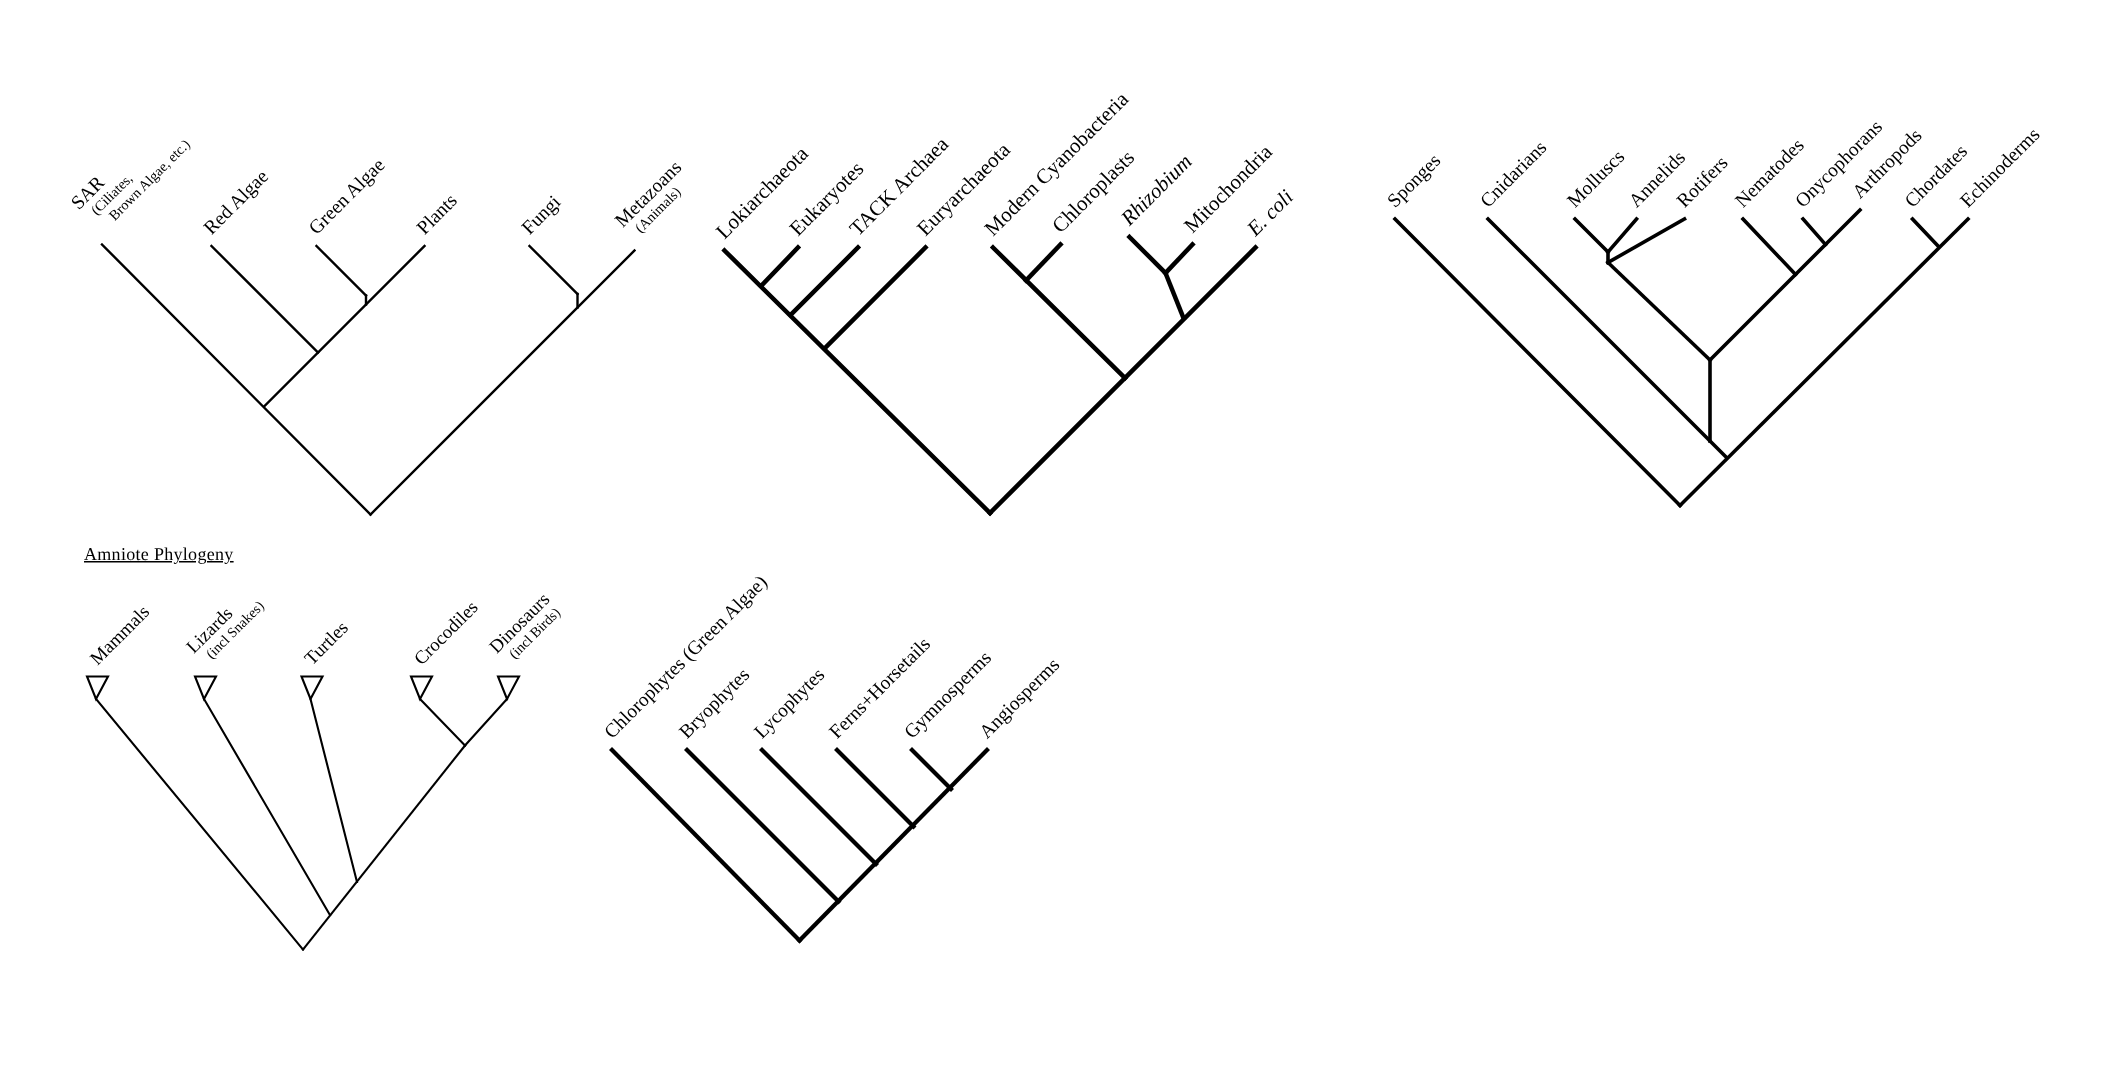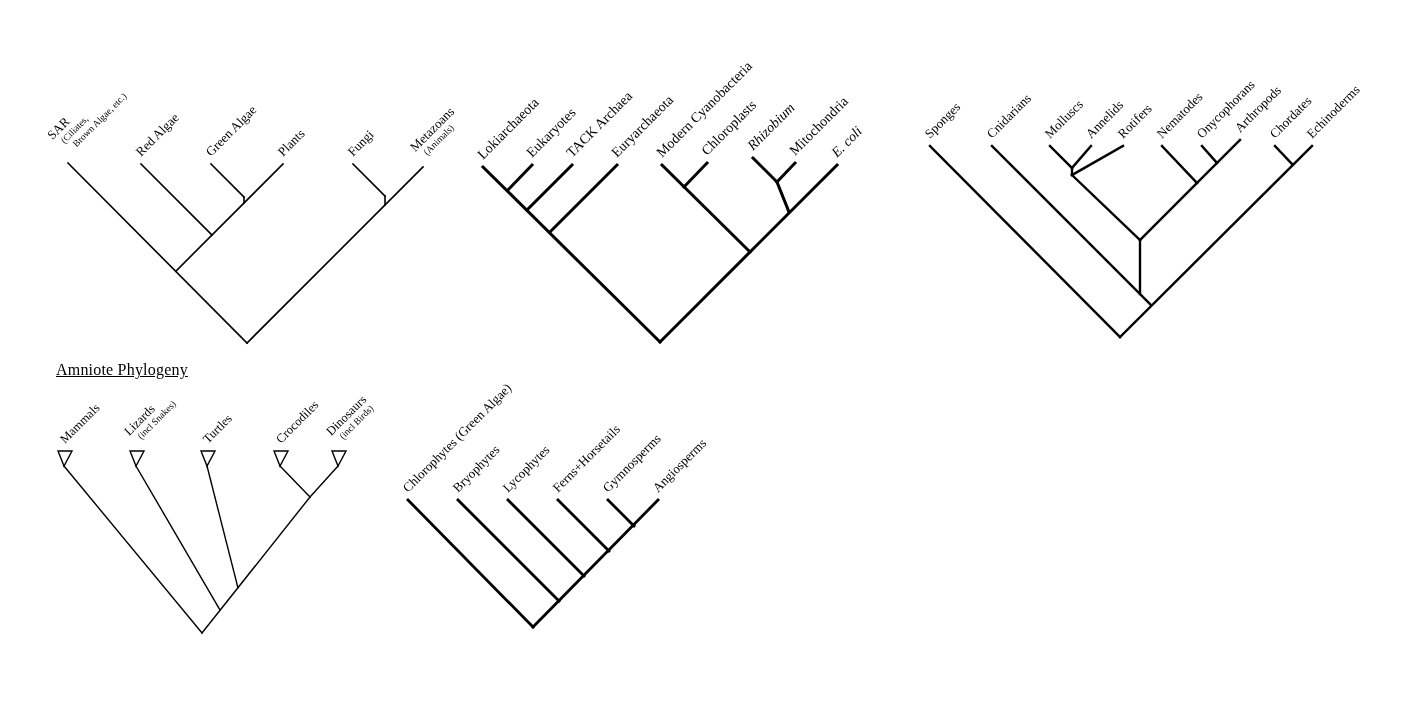--- a/index.html
+++ b/index.html
@@ -8,21 +8,21 @@
     width:1404px;height:726px;
     background:#ffffff;
     overflow:hidden;
     font-family:"Liberation Serif","DejaVu Serif",serif;
   }
   svg{position:absolute;left:0;top:0;}
   .fig-title{
     position:absolute;
     left:56px;top:361px;
     font-family:"Liberation Serif","DejaVu Serif",serif;
-    font-size:16px;
+    font-size:12px;
     line-height:17px;
     color:#000;
     text-decoration:underline;
     letter-spacing:.2px;
     white-space:nowrap;
   }
   text{
     font-family:"Liberation Serif","DejaVu Serif",serif;
     fill:#000;
   }

